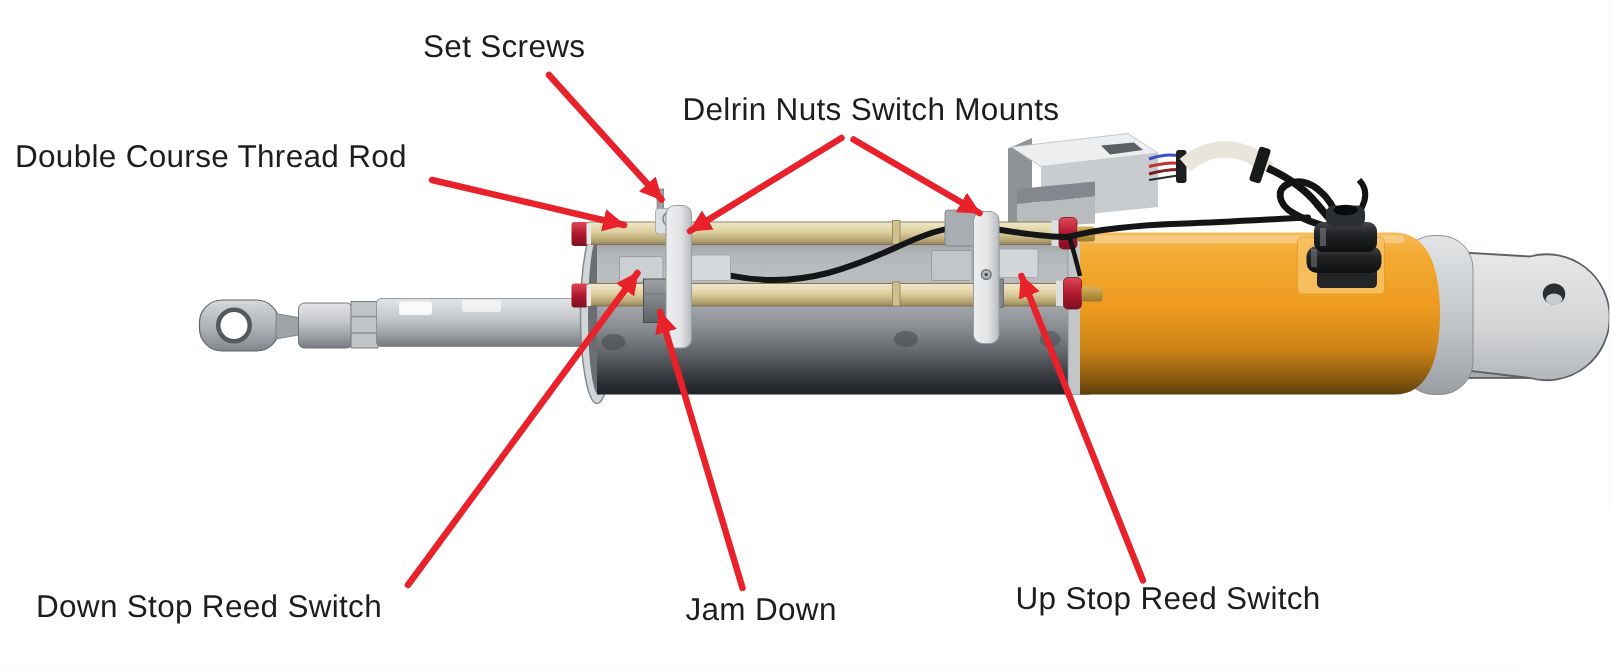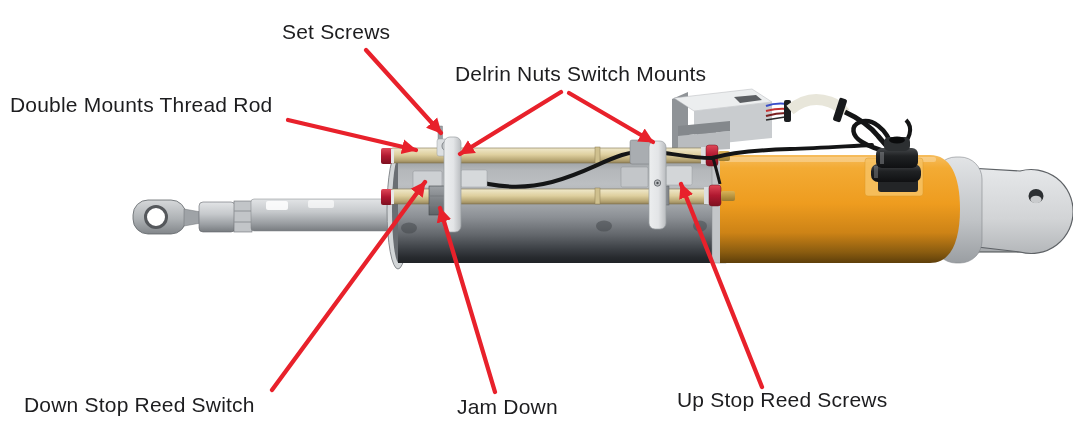--- a/index.html
+++ b/index.html
@@ -244,17 +244,17 @@
       <path class="leader" d="M561,92 L460,154" marker-end="url(#ah)"></path>
       <path class="leader" d="M569,93 L653,142" marker-end="url(#ah)"></path>
       <path class="leader" d="M272,390 L425,182" marker-end="url(#ah)"></path>
       <path class="leader" d="M495,392 L440,208" marker-end="url(#ah)"></path>
       <path class="leader" d="M762,387 L681,184" marker-end="url(#ah)"></path>
     </g>
   </svg>
 
   <div class="label lbl-set-screws">Set Screws</div>
   <div class="label lbl-delrin">Delrin Nuts Switch Mounts</div>
-  <div class="label lbl-thread-rod">Double Mounts Thread Rod</div>
+  <div class="label lbl-thread-rod">Double Course Thread Rod</div>
   <div class="label lbl-down-stop">Down Stop Reed Switch</div>
   <div class="label lbl-jam-nuts">Jam Down</div>
-  <div class="label lbl-up-stop">Up Stop Reed Screws</div>
+  <div class="label lbl-up-stop">Up Stop Reed Switch</div>
 </div>
 
 </body></html>

